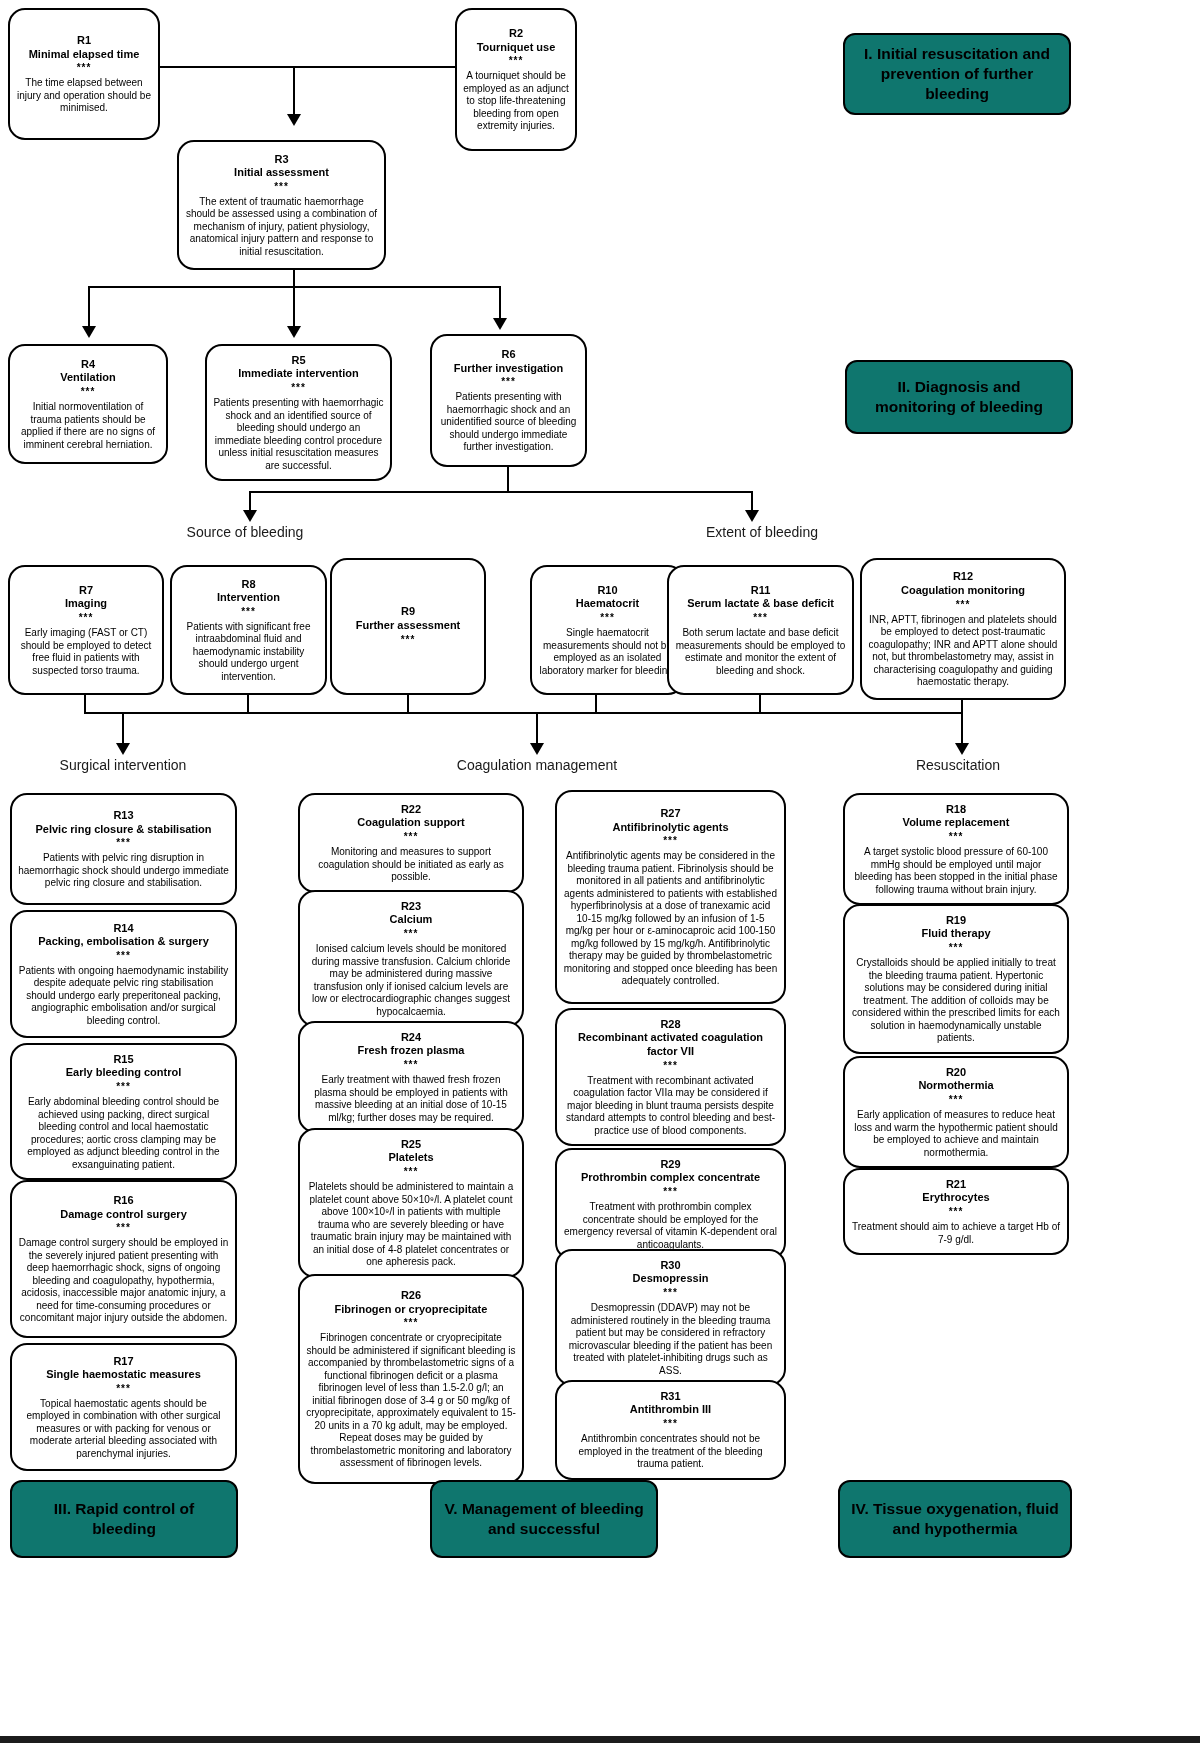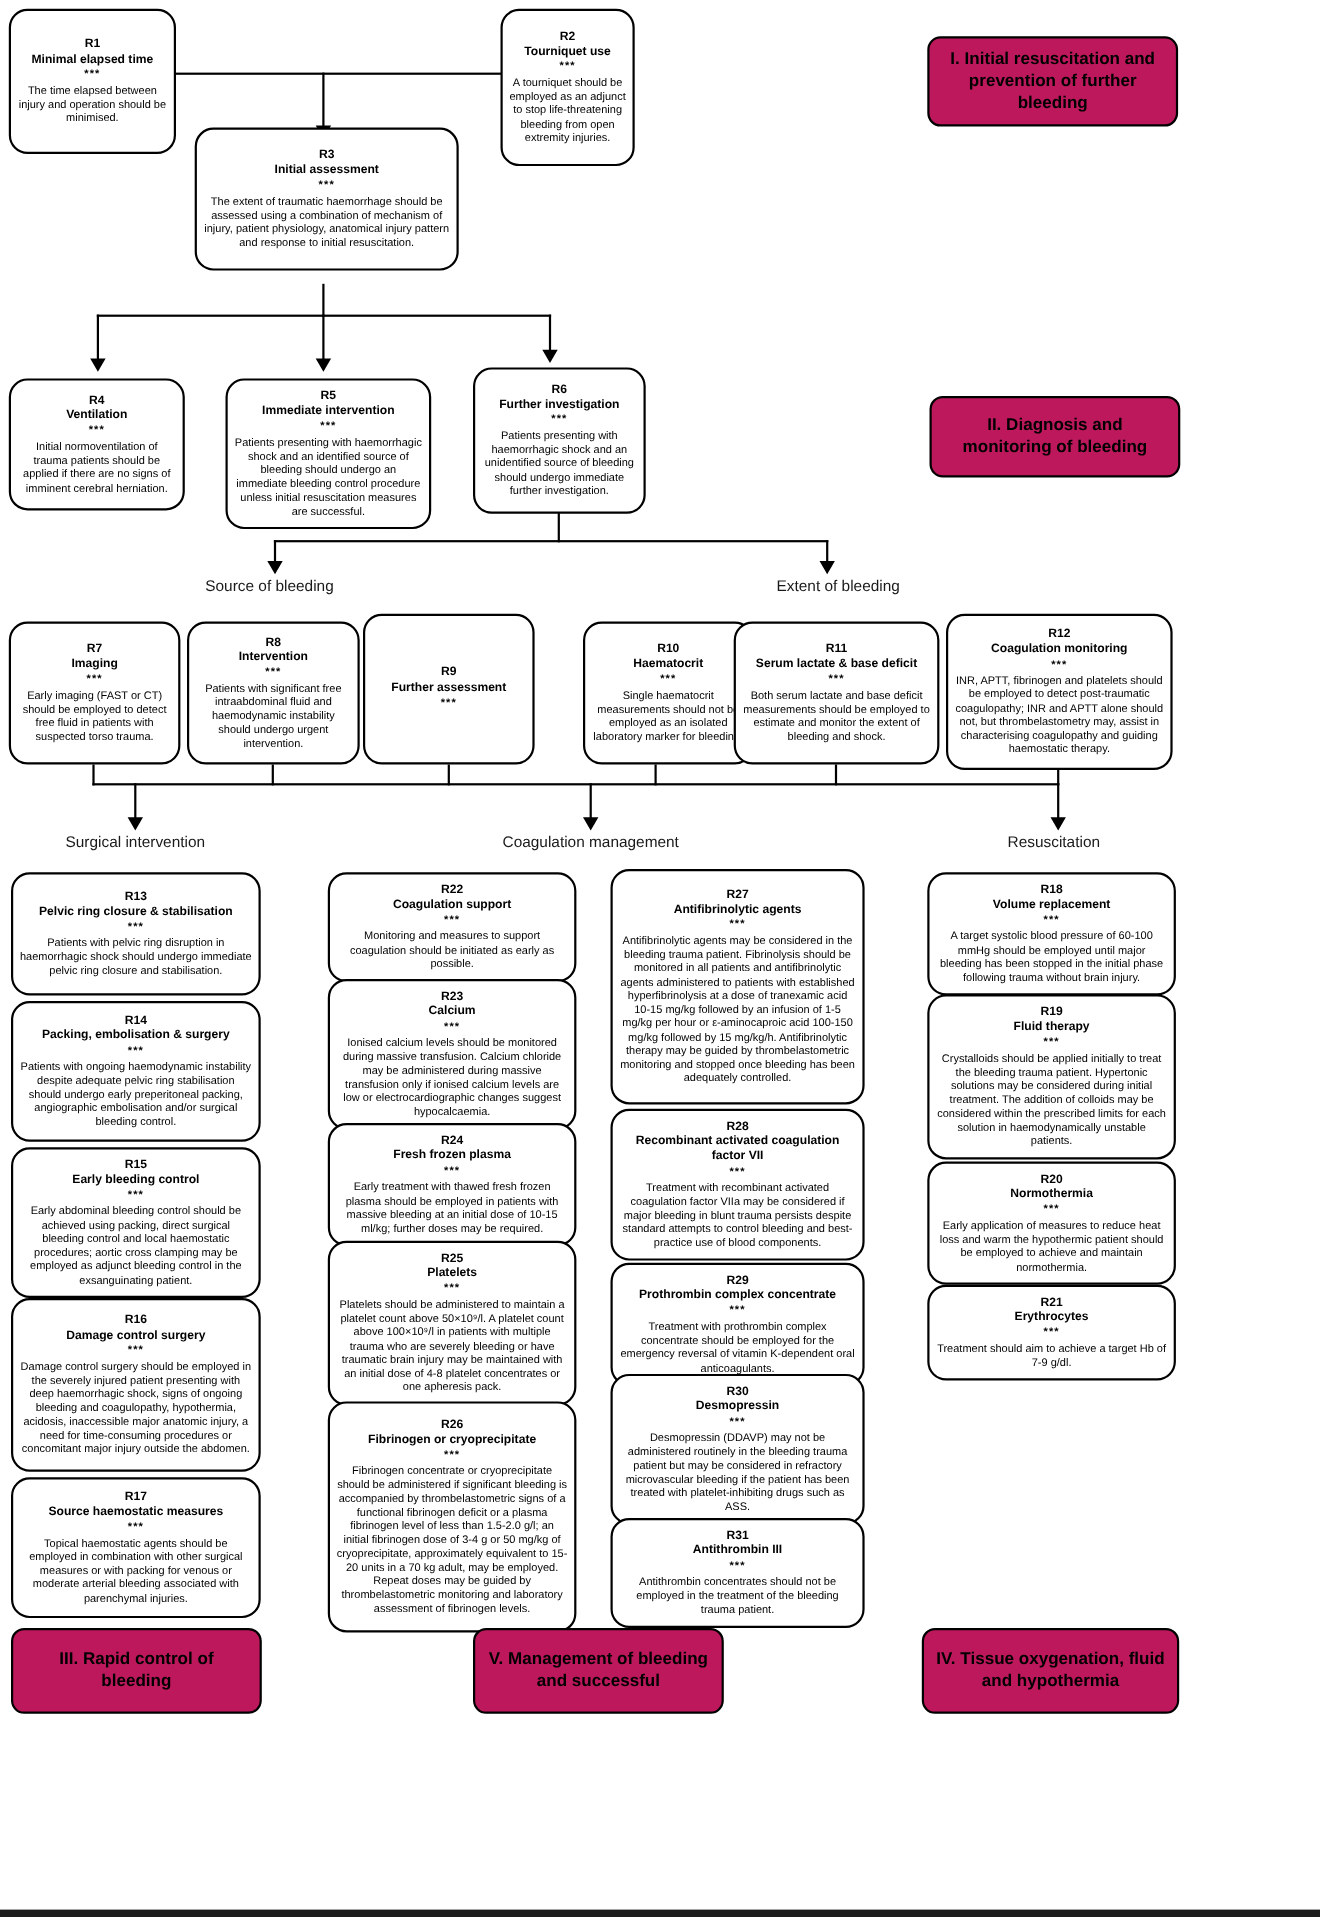--- a/index.html
+++ b/index.html
@@ -5,21 +5,21 @@
   html,body{margin:0;padding:0;background:#ffffff;}
   .canvas{position:relative;width:1200px;height:1743px;background:#ffffff;
           font-family:"Liberation Sans",sans-serif;color:#000;overflow:hidden;}
   .rbox{position:absolute;background:#ffffff;border:2.5px solid #000;border-radius:17px;
         box-sizing:border-box;display:flex;flex-direction:column;justify-content:center;
         align-items:center;text-align:center;padding:7px 6px;}
   .rid{font-weight:bold;font-size:11px;line-height:1.3;}
   .rname{font-weight:bold;font-size:11px;line-height:1.25;}
   .rgrade{font-weight:bold;font-size:10px;line-height:0.9;margin:2px 0 5px 0;letter-spacing:1px;}
   .rtext{font-size:10px;line-height:1.25;}
-  .slabel{position:absolute;background:#be185d;border:2.5px solid #000;border-radius:12px;
+  .slabel{position:absolute;background:#0f766e;border:2.5px solid #000;border-radius:12px;
           box-sizing:border-box;display:flex;align-items:center;justify-content:center;
           text-align:center;font-weight:bold;font-size:15.5px;line-height:1.3;padding:6px 10px;}
   .gheader{position:absolute;font-size:14px;color:#1a1a1a;text-align:center;line-height:1.2;}
   .hline{position:absolute;height:2px;background:#000;}
   .vline{position:absolute;width:2px;background:#000;}
   .arrow{position:absolute;width:0;height:0;border-left:7px solid transparent;
          border-right:7px solid transparent;border-top:12px solid #000;}
   .bottombar{position:absolute;left:0;top:1736px;width:1200px;height:7px;background:#1c1c1c;}
 </style>
 </head>
@@ -68,21 +68,21 @@
     <div class="rtext">The time elapsed between injury and operation should be minimised.</div>
   </div>
   <div class="rbox" style="left:455px;top:8px;width:122px;min-height:143px">
     <div class="rid">R2</div>
     <div class="rname">Tourniquet use</div>
     <div class="rgrade">***</div>
     <div class="rtext">A tourniquet should be employed as an adjunct to stop life-threatening bleeding from open extremity injuries.</div>
   </div>
   <div class="slabel" style="left:843px;top:33px;width:228px;min-height:82px">I. Initial resuscitation and prevention of further bleeding</div>
 
-  <div class="rbox" style="left:177px;top:116px;width:240px;min-height:130px">
+  <div class="rbox" style="left:177px;top:140px;width:209px;min-height:130px">
     <div class="rid">R3</div>
     <div class="rname">Initial assessment</div>
     <div class="rgrade">***</div>
     <div class="rtext">The extent of traumatic haemorrhage should be assessed using a combination of mechanism of injury, patient physiology, anatomical injury pattern and response to initial resuscitation.</div>
   </div>
 
   <div class="rbox" style="left:8px;top:344px;width:160px;min-height:120px">
     <div class="rid">R4</div>
     <div class="rname">Ventilation</div>
     <div class="rgrade">***</div>
@@ -164,21 +164,21 @@
     <div class="rtext">Early abdominal bleeding control should be achieved using packing, direct surgical bleeding control and local haemostatic procedures; aortic cross clamping may be employed as adjunct bleeding control in the exsanguinating patient.</div>
   </div>
   <div class="rbox" style="left:10px;top:1180px;width:227px;min-height:158px">
     <div class="rid">R16</div>
     <div class="rname">Damage control surgery</div>
     <div class="rgrade">***</div>
     <div class="rtext">Damage control surgery should be employed in the severely injured patient presenting with deep haemorrhagic shock, signs of ongoing bleeding and coagulopathy, hypothermia, acidosis, inaccessible major anatomic injury, a need for time-consuming procedures or concomitant major injury outside the abdomen.</div>
   </div>
   <div class="rbox" style="left:10px;top:1343px;width:227px;min-height:128px">
     <div class="rid">R17</div>
-    <div class="rname">Source haemostatic measures</div>
+    <div class="rname">Single haemostatic measures</div>
     <div class="rgrade">***</div>
     <div class="rtext">Topical haemostatic agents should be employed in combination with other surgical measures or with packing for venous or moderate arterial bleeding associated with parenchymal injuries.</div>
   </div>
 
   <div class="rbox" style="left:298px;top:793px;width:226px;min-height:93px">
     <div class="rid">R22</div>
     <div class="rname">Coagulation support</div>
     <div class="rgrade">***</div>
     <div class="rtext">Monitoring and measures to support coagulation should be initiated as early as possible.</div>
   </div>

